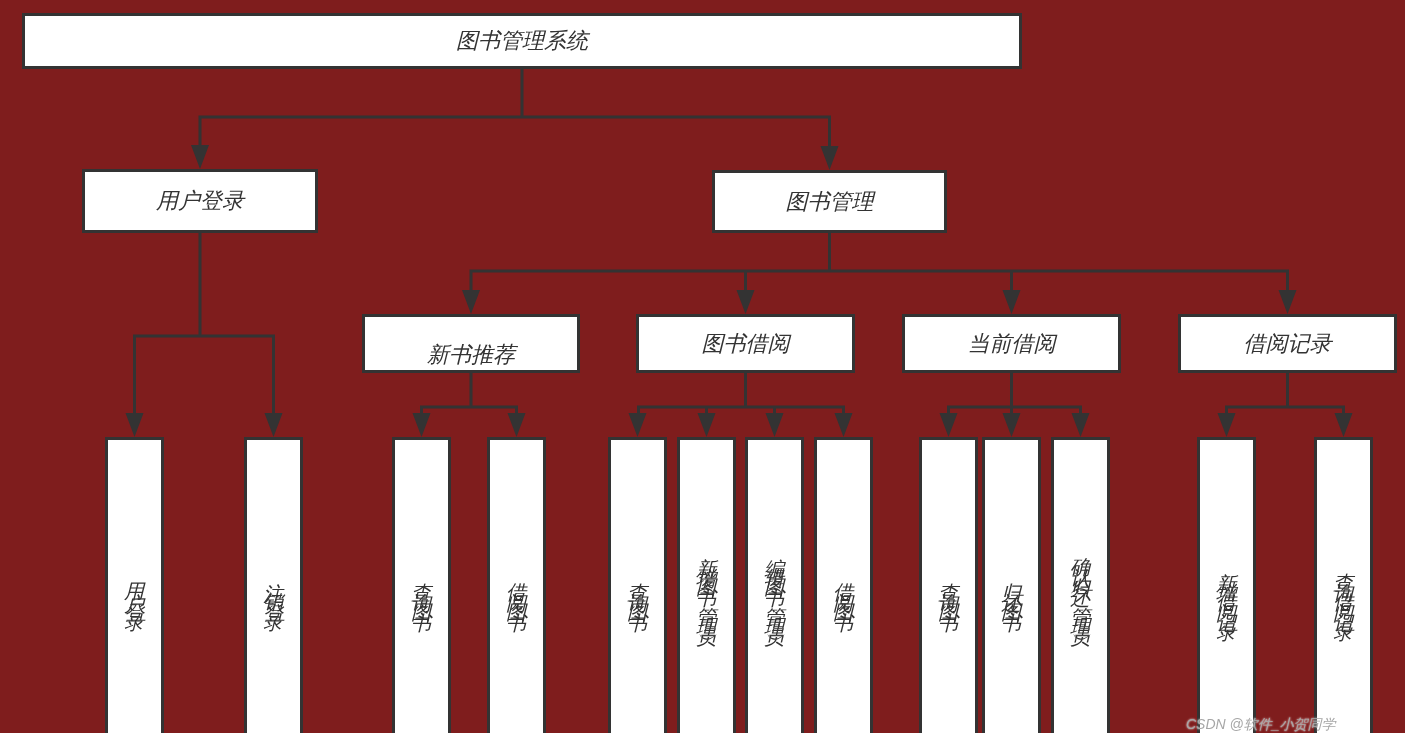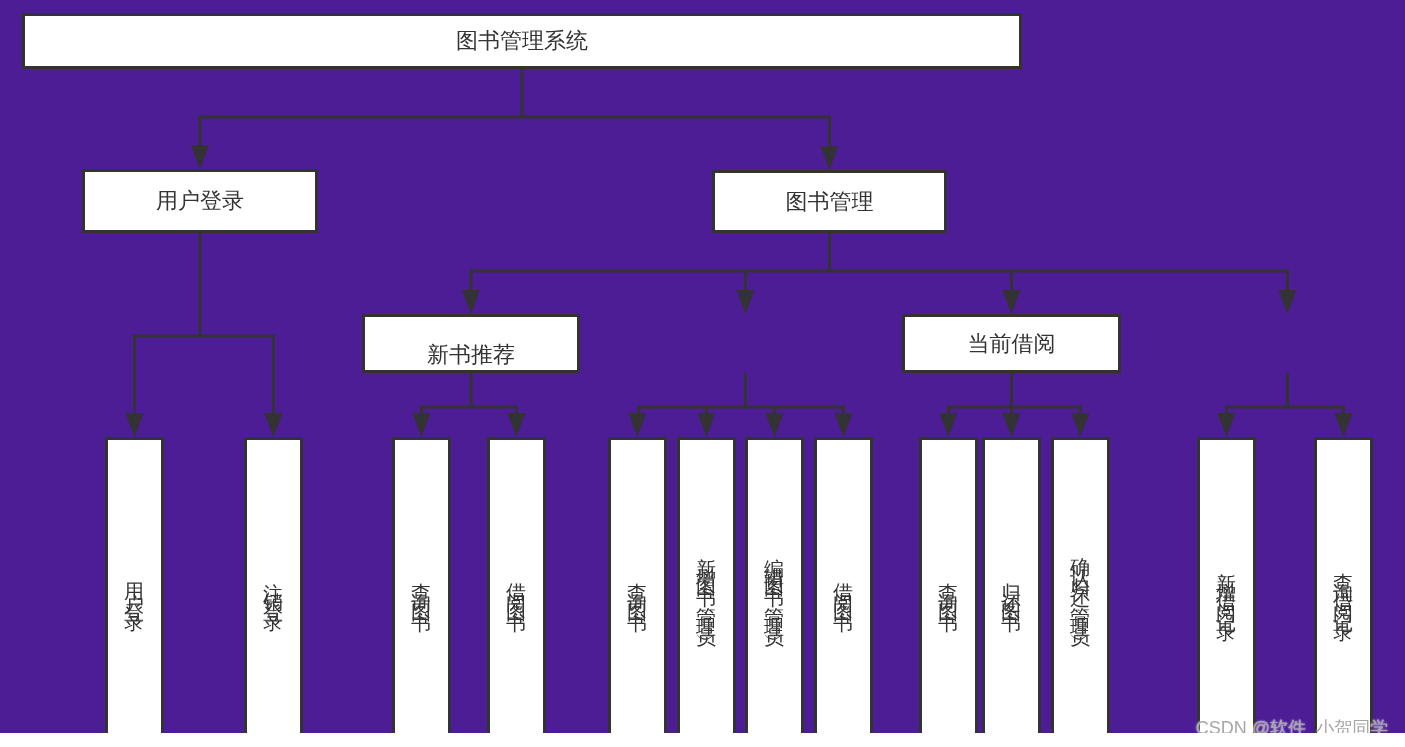--- a/index.html
+++ b/index.html
@@ -5,22 +5,23 @@
   html, body {
     margin: 0;
     padding: 0;
     background: #ffffff;
     font-family: "Liberation Sans", sans-serif;
   }
   .canvas {
     position: relative;
     width: 1405px;
     height: 733px;
-    background: #4c1d95;
+    background: #7f1d1d;
     overflow: hidden;
+    font-style: italic;
   }
   .connectors {
     position: absolute;
     left: 0;
     top: 0;
     z-index: 1;
   }
   .connectors path {
     stroke: #333333;
     stroke-width: 3;
@@ -52,22 +53,22 @@
     font-size: 20px;
     letter-spacing: 10px;
     color: #333333;
     line-height: 1;
   }
   .watermark {
     position: absolute;
     left: 1186px;
     top: 716px;
     width: 212px;
-    text-align: center;
-    font-size: 18px;
+    text-align: left;
+    font-size: 14px;
     color: #a6a6a6;
     text-shadow: 0 0 2px #ffffff;
     white-space: nowrap;
     z-index: 5;
   }
 </style>
 </head>
 <body>
 
 <div class="canvas">
@@ -135,23 +136,29 @@
   <div class="box hbox" style="left:82px; top:169px; width:236px; height:64px;">
     <span>用户登录</span>
   </div>
   <div class="box hbox" style="left:712px; top:170px; width:235px; height:63px;text-align:center;">
     <span>图书管理</span>
   </div>
 
   <div class="box hbox" style="left:362px; top:314px; width:218px; height:59px;align-items:flex-end;">
     <span>新书推荐</span>
   </div>
+  <div class="box hbox" style="left:636px; top:314px; width:219px; height:59px;">
+    <span>图书借阅</span>
+  </div>
   <div class="box hbox" style="left:902px; top:314px; width:219px; height:59px;align-items:center;">
     <span>当前借阅</span>
   </div>
+  <div class="box hbox" style="left:1178px; top:314px; width:219px; height:59px;">
+    <span>借阅记录</span>
+  </div>
 
   <div class="box vbox" style="left:105px; top:437px; width:59px; height:300px;">
     <span>用户登录</span>
   </div>
   <div class="box vbox" style="left:244px; top:437px; width:59px; height:300px;">
     <span>注销登录</span>
   </div>
   <div class="box vbox" style="left:392px; top:437px; width:59px; height:300px;">
     <span>查询图书</span>
   </div>

